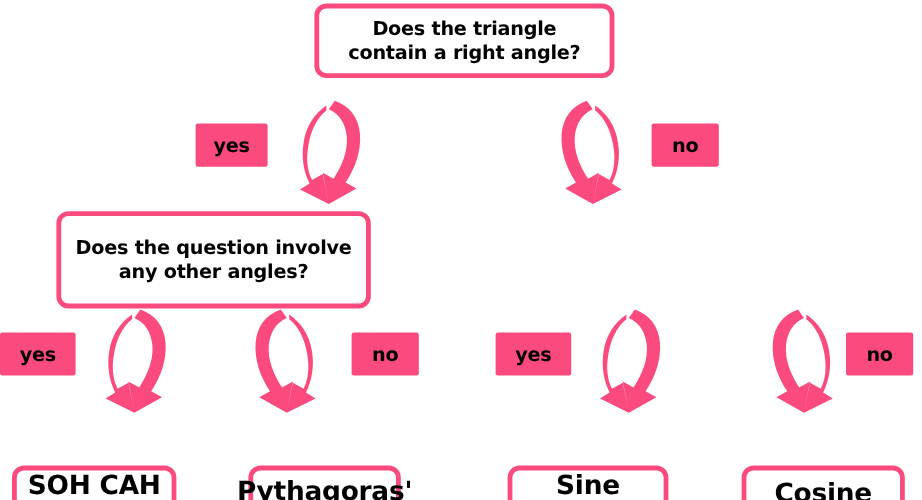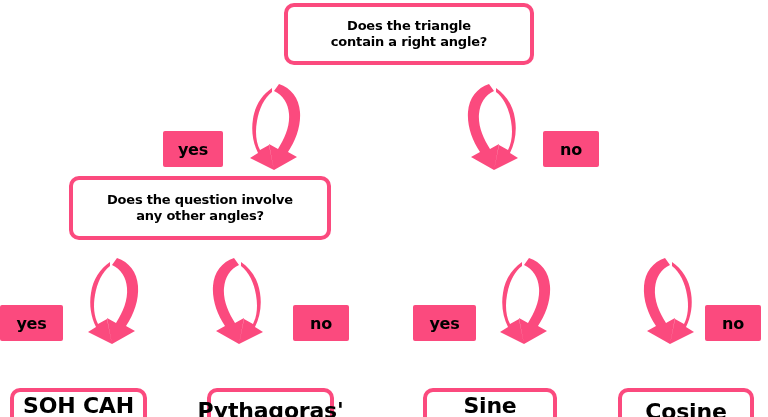--- a/index.html
+++ b/index.html
@@ -29,40 +29,38 @@
     font-weight: 700;
     line-height: 1.22;
     letter-spacing: -0.2px;
   }
   .node .node-text {
     display: block;
     white-space: pre-line;
     padding: 0 6px;
   }
   .node.decision {
-    font-size: 13px;
-    margin-left: 22px;
+    font-size: 16px;
   }
   .node.leaf {
     font-size: 22px;
     margin-top: 40px;
   }
   .tag {
     position: absolute;
     box-sizing: border-box;
     background: #fb4a7e;
     color: #000000;
     font-weight: 700;
     font-size: 16px;
     display: flex;
     align-items: center;
     justify-content: center;
     letter-spacing: -0.2px;
     border-radius: 2px;
-    margin-top: 28px;
   }
   .arrow {
     position: absolute;
     pointer-events: none;
   }
   .arrow svg {
     display: block;
     width: 100%;
     height: 100%;
     overflow: visible;
@@ -106,21 +104,21 @@
                C47 56 52 44 51 32 C50 21 45 13 36 9 Z
                M34 10 C26 16 21 27 19 39 C17 50 18 60 22 68 L31 63
                L36 88 L12 76 L20 71 C15 61 13 49 15 37 C17 23 24 13 34 6 Z"></path>
     </svg>
   </div>
 
   <div class="tag" style="left:543px; top:103px; width:56px; height:36px;">
     <span>no</span>
   </div>
 
-  <div class="node decision" style="left:47px; top:176px; width:262px; height:64px;">
+  <div class="node decision" style="left:47px; top:176px; width:262px; height:81px;">
     <span class="node-text">Does the question involve
 any other angles?</span>
   </div>
 
 
   <div class="tag" style="left:0px; top:277px; width:63px; height:36px;">
     <span>yes</span>
   </div>
 
   <div class="arrow" style="left:76px; top:256px; width:66px; height:90px;">

